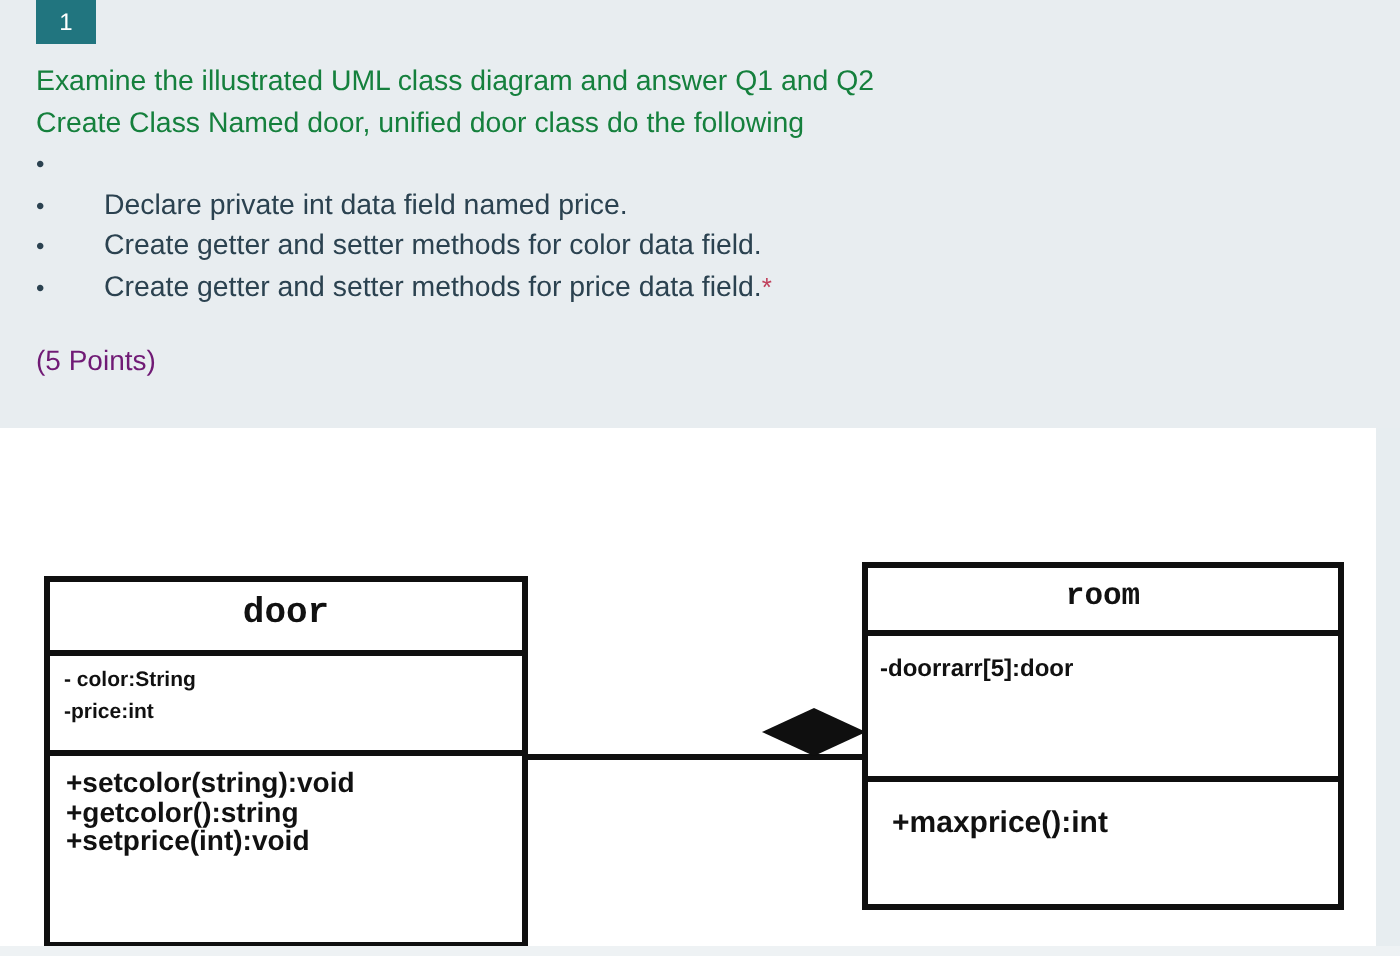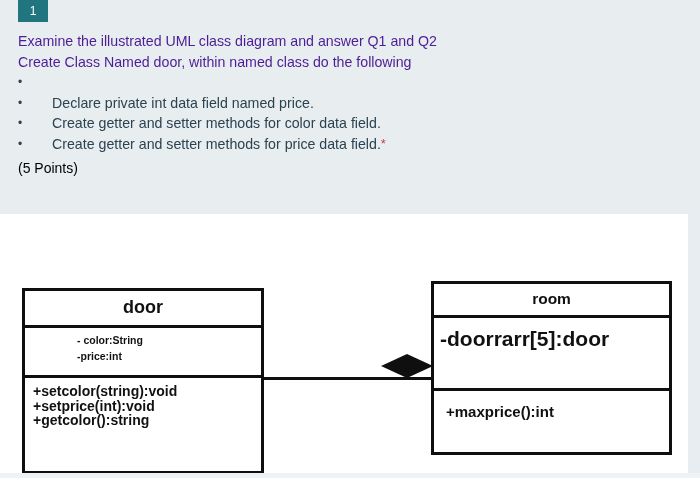--- a/index.html
+++ b/index.html
@@ -48,43 +48,43 @@
     left: 18px;
     top: 31px;
     width: 670px;
     color: #2e4552;
     font-size: 14.2px;
     line-height: 20.5px;
     font-family: "Liberation Sans", sans-serif;
   }
   .q-line {
     white-space: nowrap;
-    color: #4c1d95;
+    color: #15803d;
   }
   .bullet-row {
     display: flex;
     white-space: nowrap;
     color: #2b4250;
   }
   .bullet-dot {
     display: inline-block;
     width: 34px;
     flex: 0 0 34px;
     text-align: left;
     font-size: 12px;
   }
   .bullet-text { display: inline-block; }
   .req-asterisk {
     color: #c0415c;
     font-size: 13px;
   }
   #points-label {
-    color: #000000;
+    color: #701a75;
     font-size: 14px;
-    margin-top: 4px;
+    margin-top: 16px;
     white-space: nowrap;
   }
 
   
   #diagram-canvas {
     position: absolute;
     left: 0px;
     top: 214px;
     width: 688px;
     height: 259px;
@@ -104,20 +104,21 @@
     box-sizing: border-box;
     overflow: hidden;
   }
   .uml-compartment + .uml-compartment {
     border-top: 3px solid #0f0f0f;
   }
   .uml-title {
     text-align: center;
     font-weight: bold;
     color: #111111;
+    font-family: Liberation Mono, monospace;
   }
   .uml-member {
     color: #111111;
     font-weight: bold;
     white-space: nowrap;
   }
 
   
   #door-class-box {
     left: 22px;
@@ -127,42 +128,41 @@
   }
   #door-title-compartment { height: 34px; }
   #door-title-compartment .uml-title {
     font-size: 18px;
     line-height: 32px;
   }
   #door-attrs-compartment { height: 50px; padding: 5px 0 0 7px; }
   #door-attrs-compartment .uml-member {
     font-size: 10.5px;
     line-height: 15.5px;
-    margin-left: 45px;
   }
   #door-methods-compartment { padding: 6px 0 0 8px; }
   #door-methods-compartment .uml-member {
     font-size: 14px;
     line-height: 14.5px;
   }
 
   
   #room-class-box {
     left: 431px;
     top: 67px;
     width: 241px;
     height: 174px;
   }
   #room-title-compartment { height: 31px; }
   #room-title-compartment .uml-title {
     font-size: 15.5px;
     line-height: 29px;
   }
   #room-attrs-compartment { height: 49px; padding: 9px 0 0 6px; }
-  #room-attrs-compartment .uml-member { font-size: 21px; }
+  #room-attrs-compartment .uml-member { font-size: 12px; }
   #room-methods-compartment { padding: 12px 0 0 12px; margin-top: 24px; }
   #room-methods-compartment .uml-member { font-size: 15px; }
 
   
   #association-line {
     position: absolute;
     left: 262px;
     top: 163px;
     width: 172px;
     height: 3px;
@@ -203,21 +203,21 @@
 <body>
 
 <div id="page">
 
   <div id="question-header">
 
     <div id="question-number-badge">1</div>
 
     <div id="question-body">
       <div class="q-line">Examine the illustrated UML class diagram and answer Q1 and Q2</div>
-      <div class="q-line">Create Class Named door, within named class do the following</div>
+      <div class="q-line">Create Class Named door, unified door class do the following</div>
 
       <div class="bullet-row">
         <span class="bullet-dot">•</span>
       </div>
       <div class="bullet-row">
         <span class="bullet-dot">•</span>
         <span class="bullet-text">Declare private int data field named price.</span>
       </div>
       <div class="bullet-row">
         <span class="bullet-dot">•</span>
@@ -241,22 +241,22 @@
     <div class="uml-class-box" id="door-class-box">
       <div class="uml-compartment" id="door-title-compartment">
         <div class="uml-title">door</div>
       </div>
       <div class="uml-compartment" id="door-attrs-compartment">
         <div class="uml-member">- color:String</div>
         <div class="uml-member">-price:int</div>
       </div>
       <div class="uml-compartment" id="door-methods-compartment">
         <div class="uml-member">+setcolor(string):void</div>
+        <div class="uml-member">+getcolor():string</div>
         <div class="uml-member">+setprice(int):void</div>
-        <div class="uml-member">+getcolor():string</div>
       </div>
     </div>
 
     <div class="uml-class-box" id="room-class-box">
       <div class="uml-compartment" id="room-title-compartment">
         <div class="uml-title">room</div>
       </div>
       <div class="uml-compartment" id="room-attrs-compartment">
         <div class="uml-member">-doorrarr[5]:door</div>
       </div>

